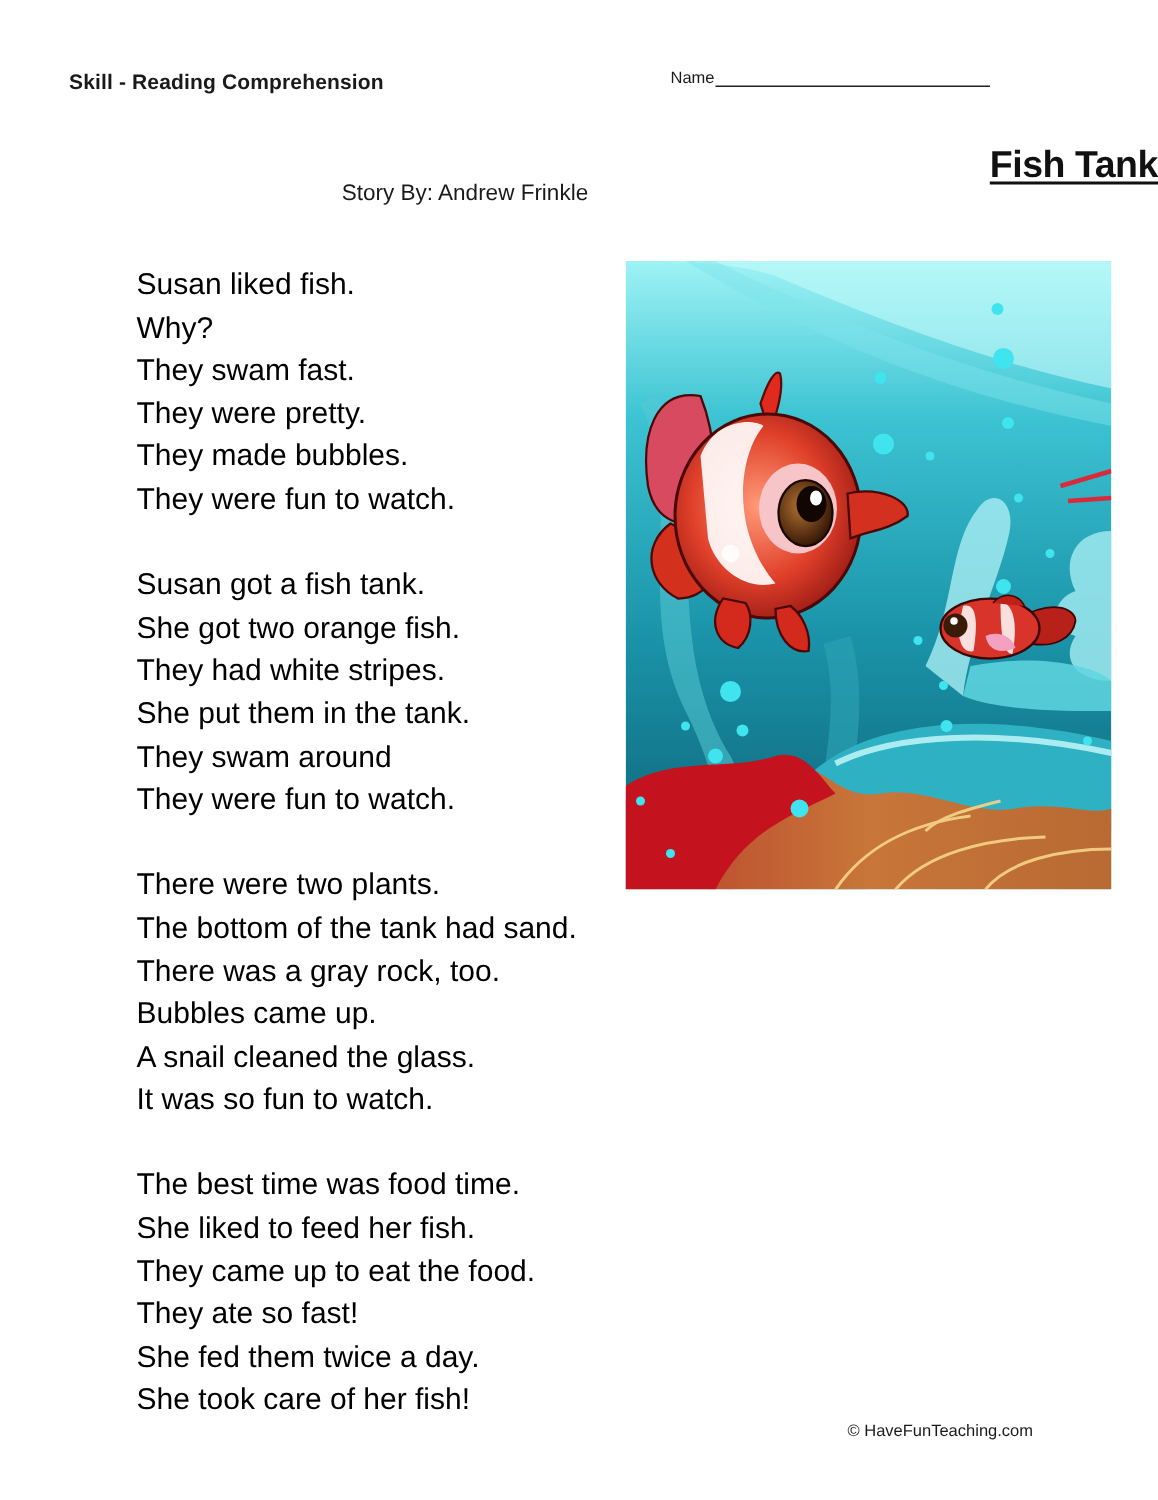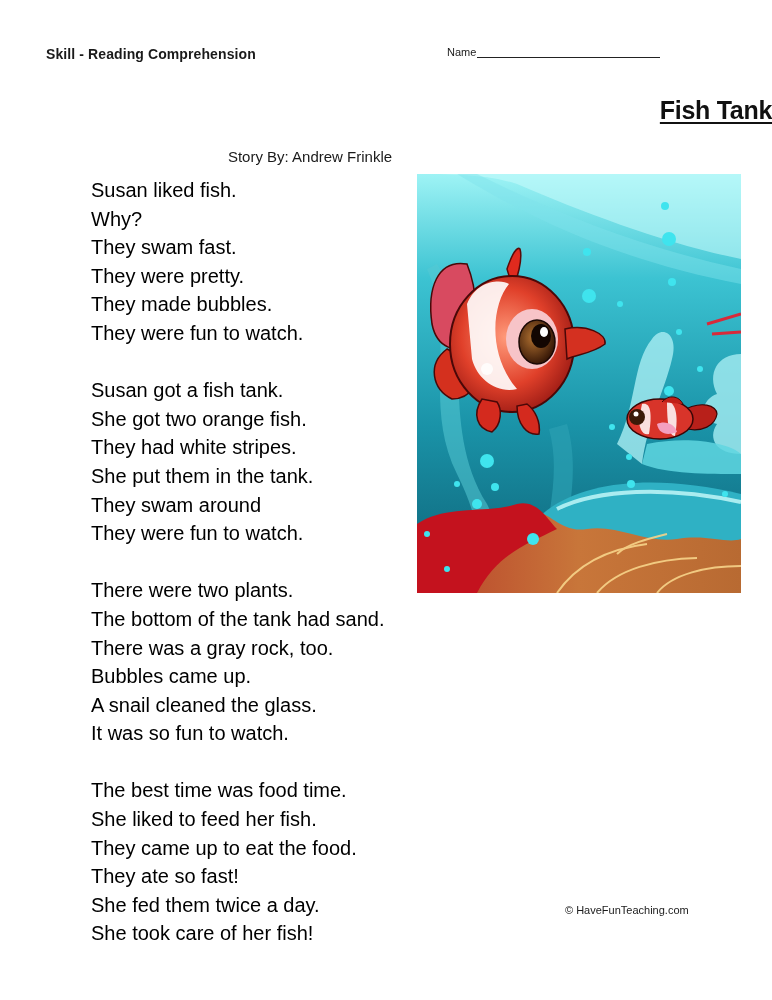--- a/index.html
+++ b/index.html
@@ -52,21 +52,21 @@
       text-decoration: underline;
       text-decoration-thickness: 2px;
       text-underline-offset: 3px;
       color: #111;
       letter-spacing: -0.3px;
     }
     .byline {
       position: absolute;
       left: 0;
       width: 620px;
-      top: 148px;
+      top: 120px;
       text-align: center;
       font-size: 15px;
       color: #1a1a1a;
     }
     .story {
       position: absolute;
       left: 91px;
       top: 176px;
       width: 310px;
     }
@@ -87,21 +87,21 @@
       width: 324px;
       height: 419px;
       overflow: hidden;
     }
     .illustration svg {
       display: block;
     }
     .footer {
       position: absolute;
       left: 565px;
-      top: 904px;
+      top: 948px;
       font-size: 11px;
       color: #1a1a1a;
     }
   </style>
 </head>
 <body>
 
 <div class="header-skill">Skill - Reading Comprehension</div>
 
 <div class="header-name">

